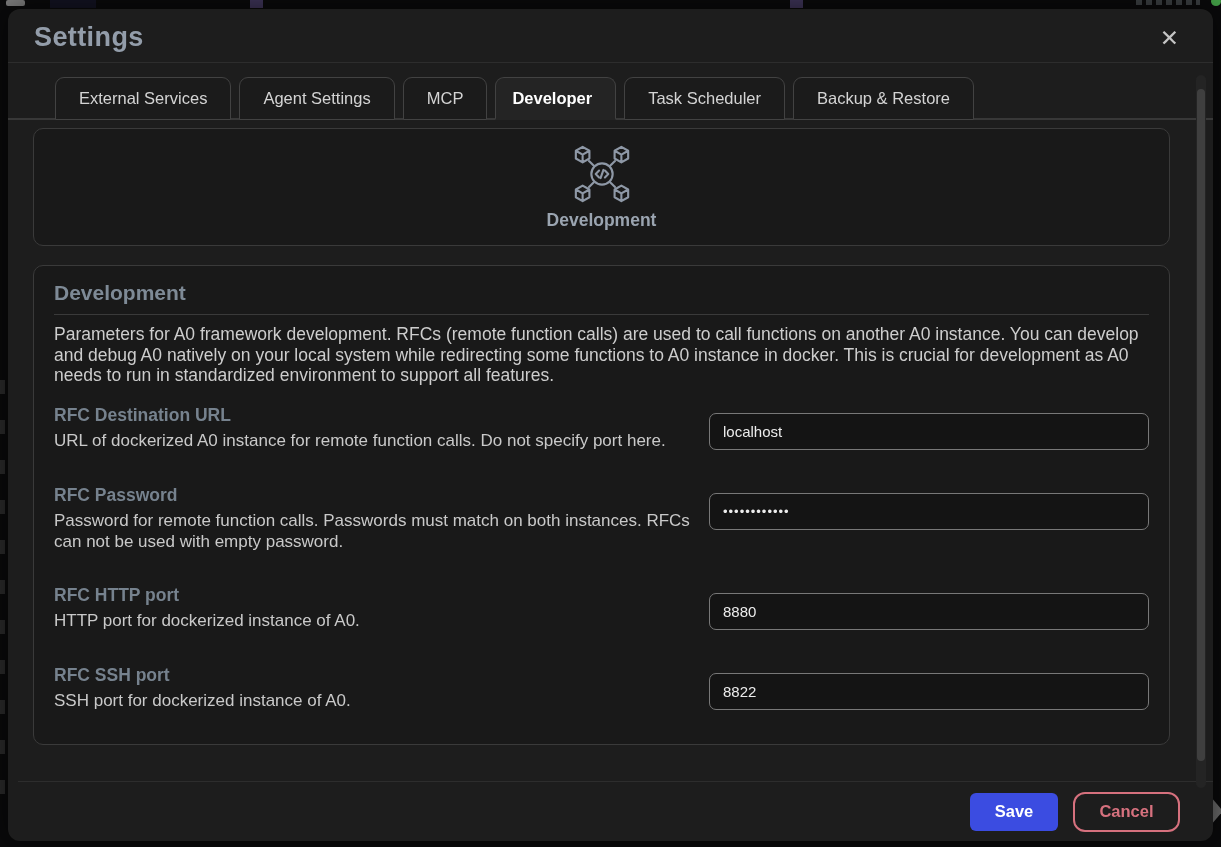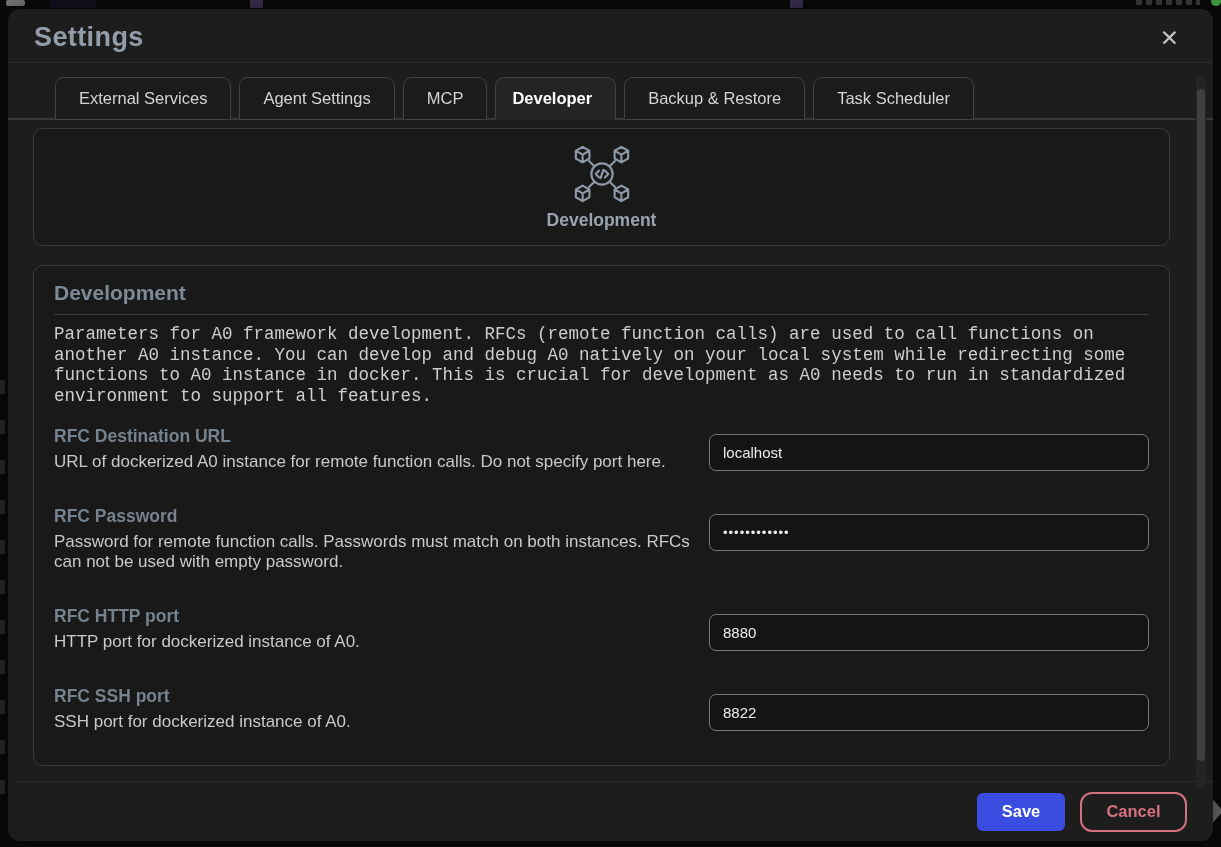--- a/index.html
+++ b/index.html
@@ -63,39 +63,39 @@
   .card-overview {
     height:118px; display:flex; flex-direction:column;
     align-items:center; justify-content:center; gap:5px;
   }
   .overview-icon svg { display:block; }
   .overview-label { font-size:17.5px; font-weight:bold; color:#9aa4b0; }
 
   .card-section { margin-top:19px; padding:15px 20px 26px 20px; }
   .section-heading { font-size:21px; font-weight:bold; color:#7e8a96; margin-bottom:9px; }
   .section-divider { border:none; border-top:1px solid #3a3a3a; margin:0 0 9px 0; }
-  .section-desc { font-size:17.5px; color:#cdcdcd; line-height:1.185; margin-bottom:19px;font-family:Liberation Mono, monospace; }
+  .section-desc { font-size:17.5px; color:#cdcdcd; line-height:1.185; margin-bottom:19px; }
 
   .field-row { display:flex; justify-content:space-between; margin-bottom:33px; }
   .field-row:last-child { margin-bottom:6px; }
   .field-left { width:652px; }
   .field-label { font-size:17.5px; font-weight:bold; color:#76828e; margin-bottom:5px; }
   .field-desc  { font-size:17px; color:#c9c9c9; line-height:1.22; }
   .field-right { width:440px; padding-top:8px; }
   .field-input {
     width:440px; height:37px; background:#141414; color:#ececec;
     border:1px solid #787878; border-radius:7px; padding:0 13px;
     font-size:15px; font-family:"Liberation Sans",sans-serif; outline:none;
   }
   .field-input.pw { letter-spacing:1px; font-size:13px; }
 
   .modal-footer {
     border-top:1px solid #2d2d2d; height:60px; flex:0 0 60px;
     display:flex; align-items:center; justify-content:flex-end; gap:15px;
-    padding-right:26px;
+    padding-right:33px;
     margin-left:10px;
   }
   .btn { cursor:pointer; font-family:"Liberation Sans",sans-serif; font-weight:bold; font-size:16.5px; }
   .btn-save {
     width:88px; height:38px; background:#3b4ce1; color:#fff;
     border:none; border-radius:6px;
   }
   .btn-cancel {
     width:107px; height:40px; background:transparent; color:#d6717e;
     border:2px solid #d6717e; border-radius:12px;
@@ -130,22 +130,22 @@
     <div class="modal-header">
       <div class="modal-title">Settings</div>
       <button class="close-btn">✕</button>
     </div>
 
     <div class="tabbar">
       <div class="tab">External Services</div>
       <div class="tab">Agent Settings</div>
       <div class="tab">MCP</div>
       <div class="tab active">Developer</div>
+      <div class="tab">Task Scheduler</div>
       <div class="tab">Backup &amp; Restore</div>
-      <div class="tab">Task Scheduler</div>
     </div>
 
     <div class="modal-body">
 
       <div class="card card-overview">
         <span class="overview-icon">
           <svg width="62" height="62" viewBox="0 0 64 64" fill="none" stroke="#8e98a6" stroke-width="2.2" stroke-linejoin="round" stroke-linecap="round">
             <circle cx="32" cy="32" r="11"></circle>
             <path d="M29 28.5 L25.5 32 L29 35.5"></path>
             <path d="M35 28.5 L38.5 32 L35 35.5"></path>

